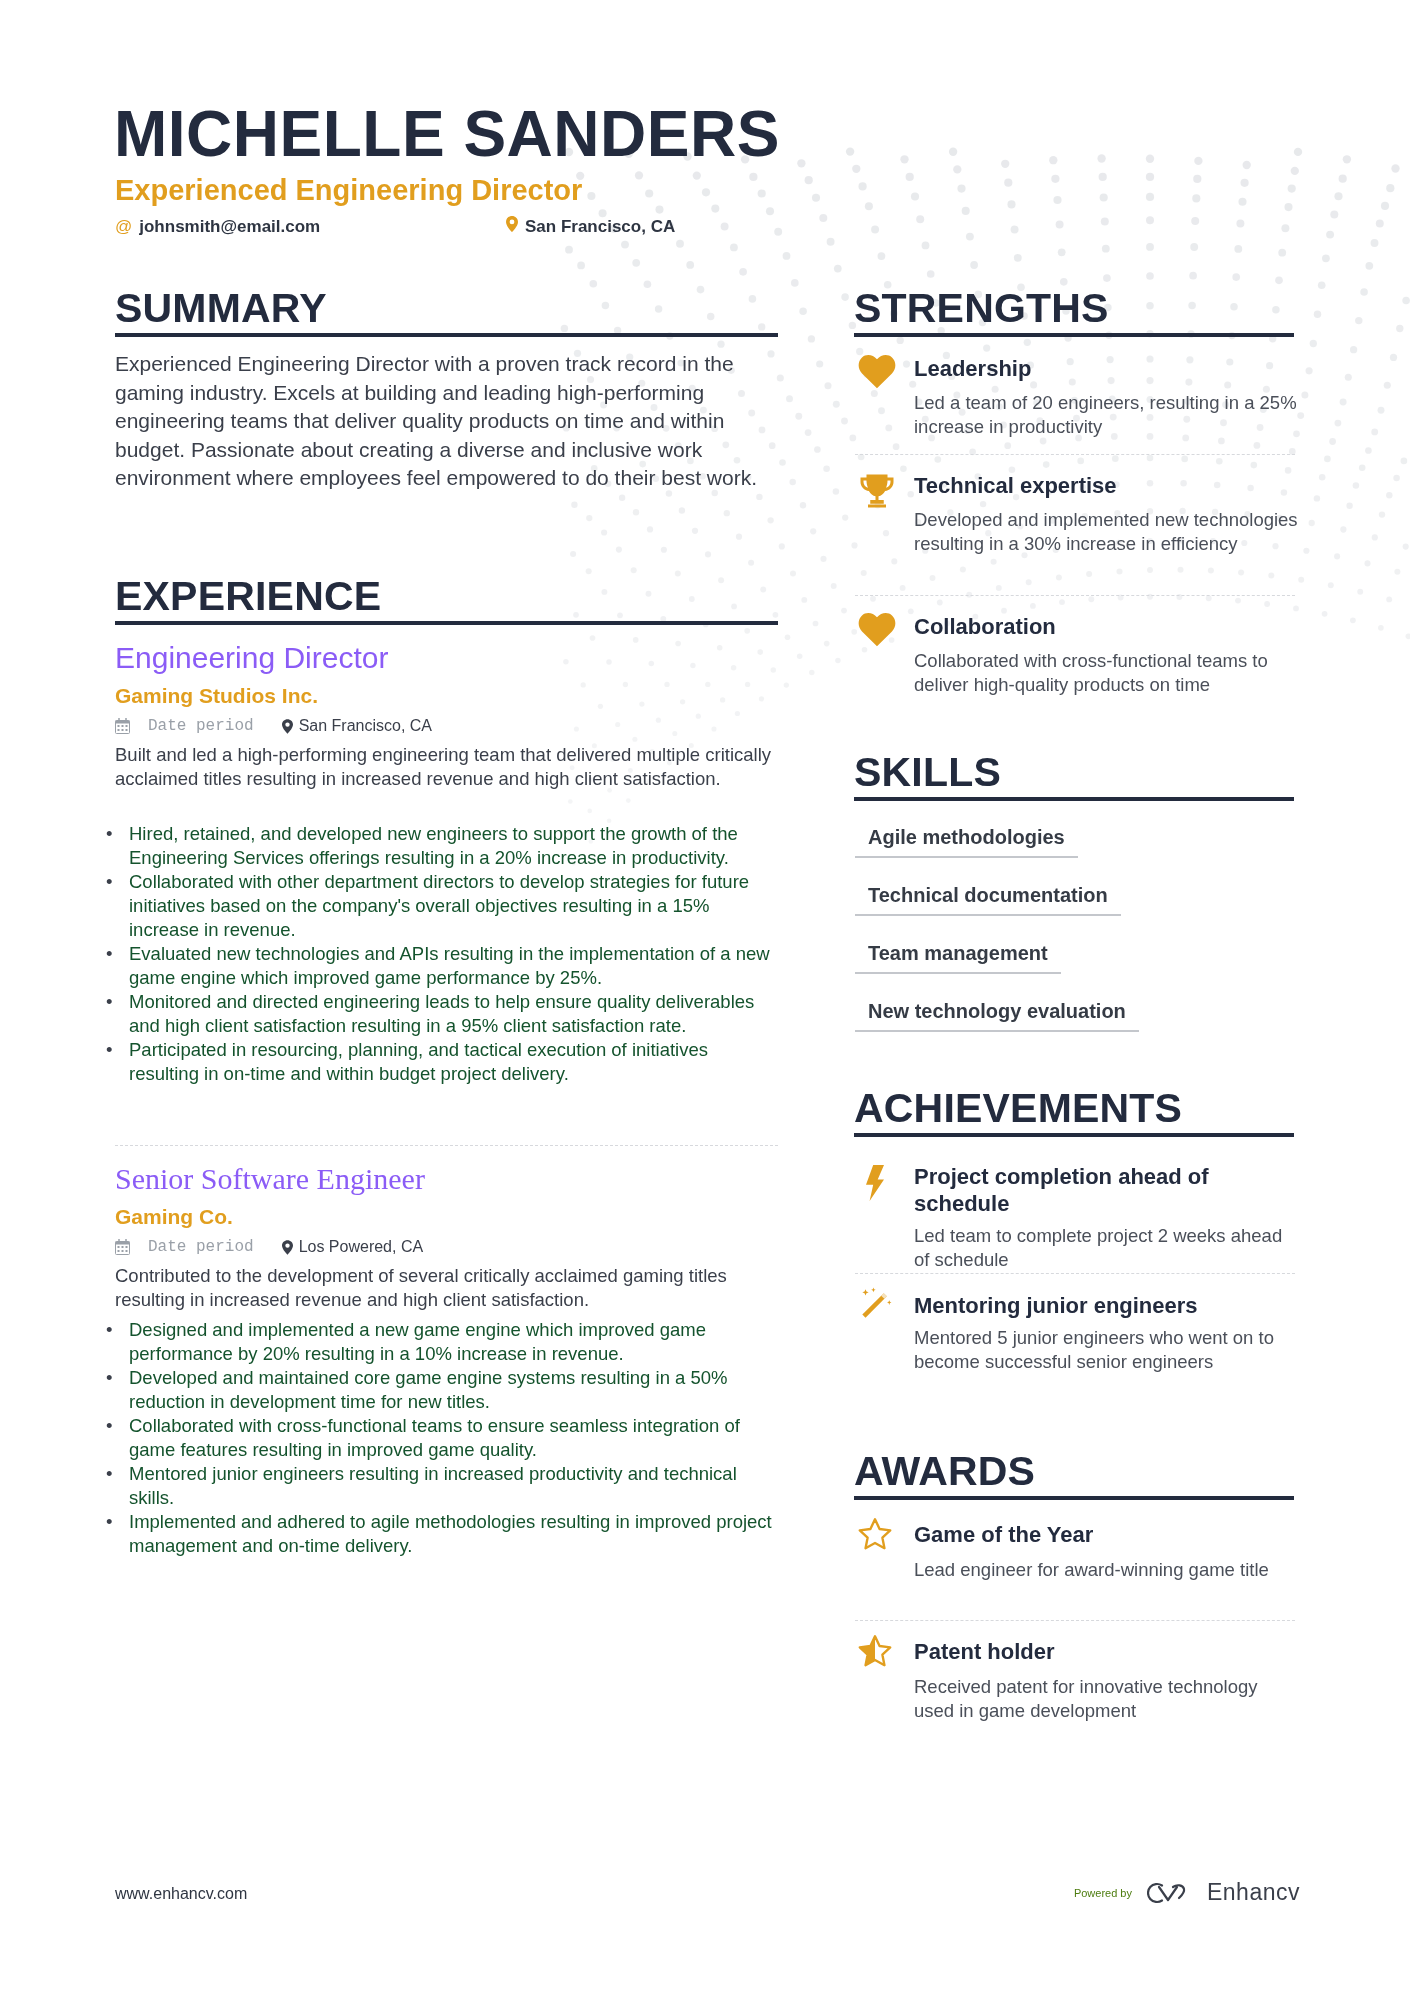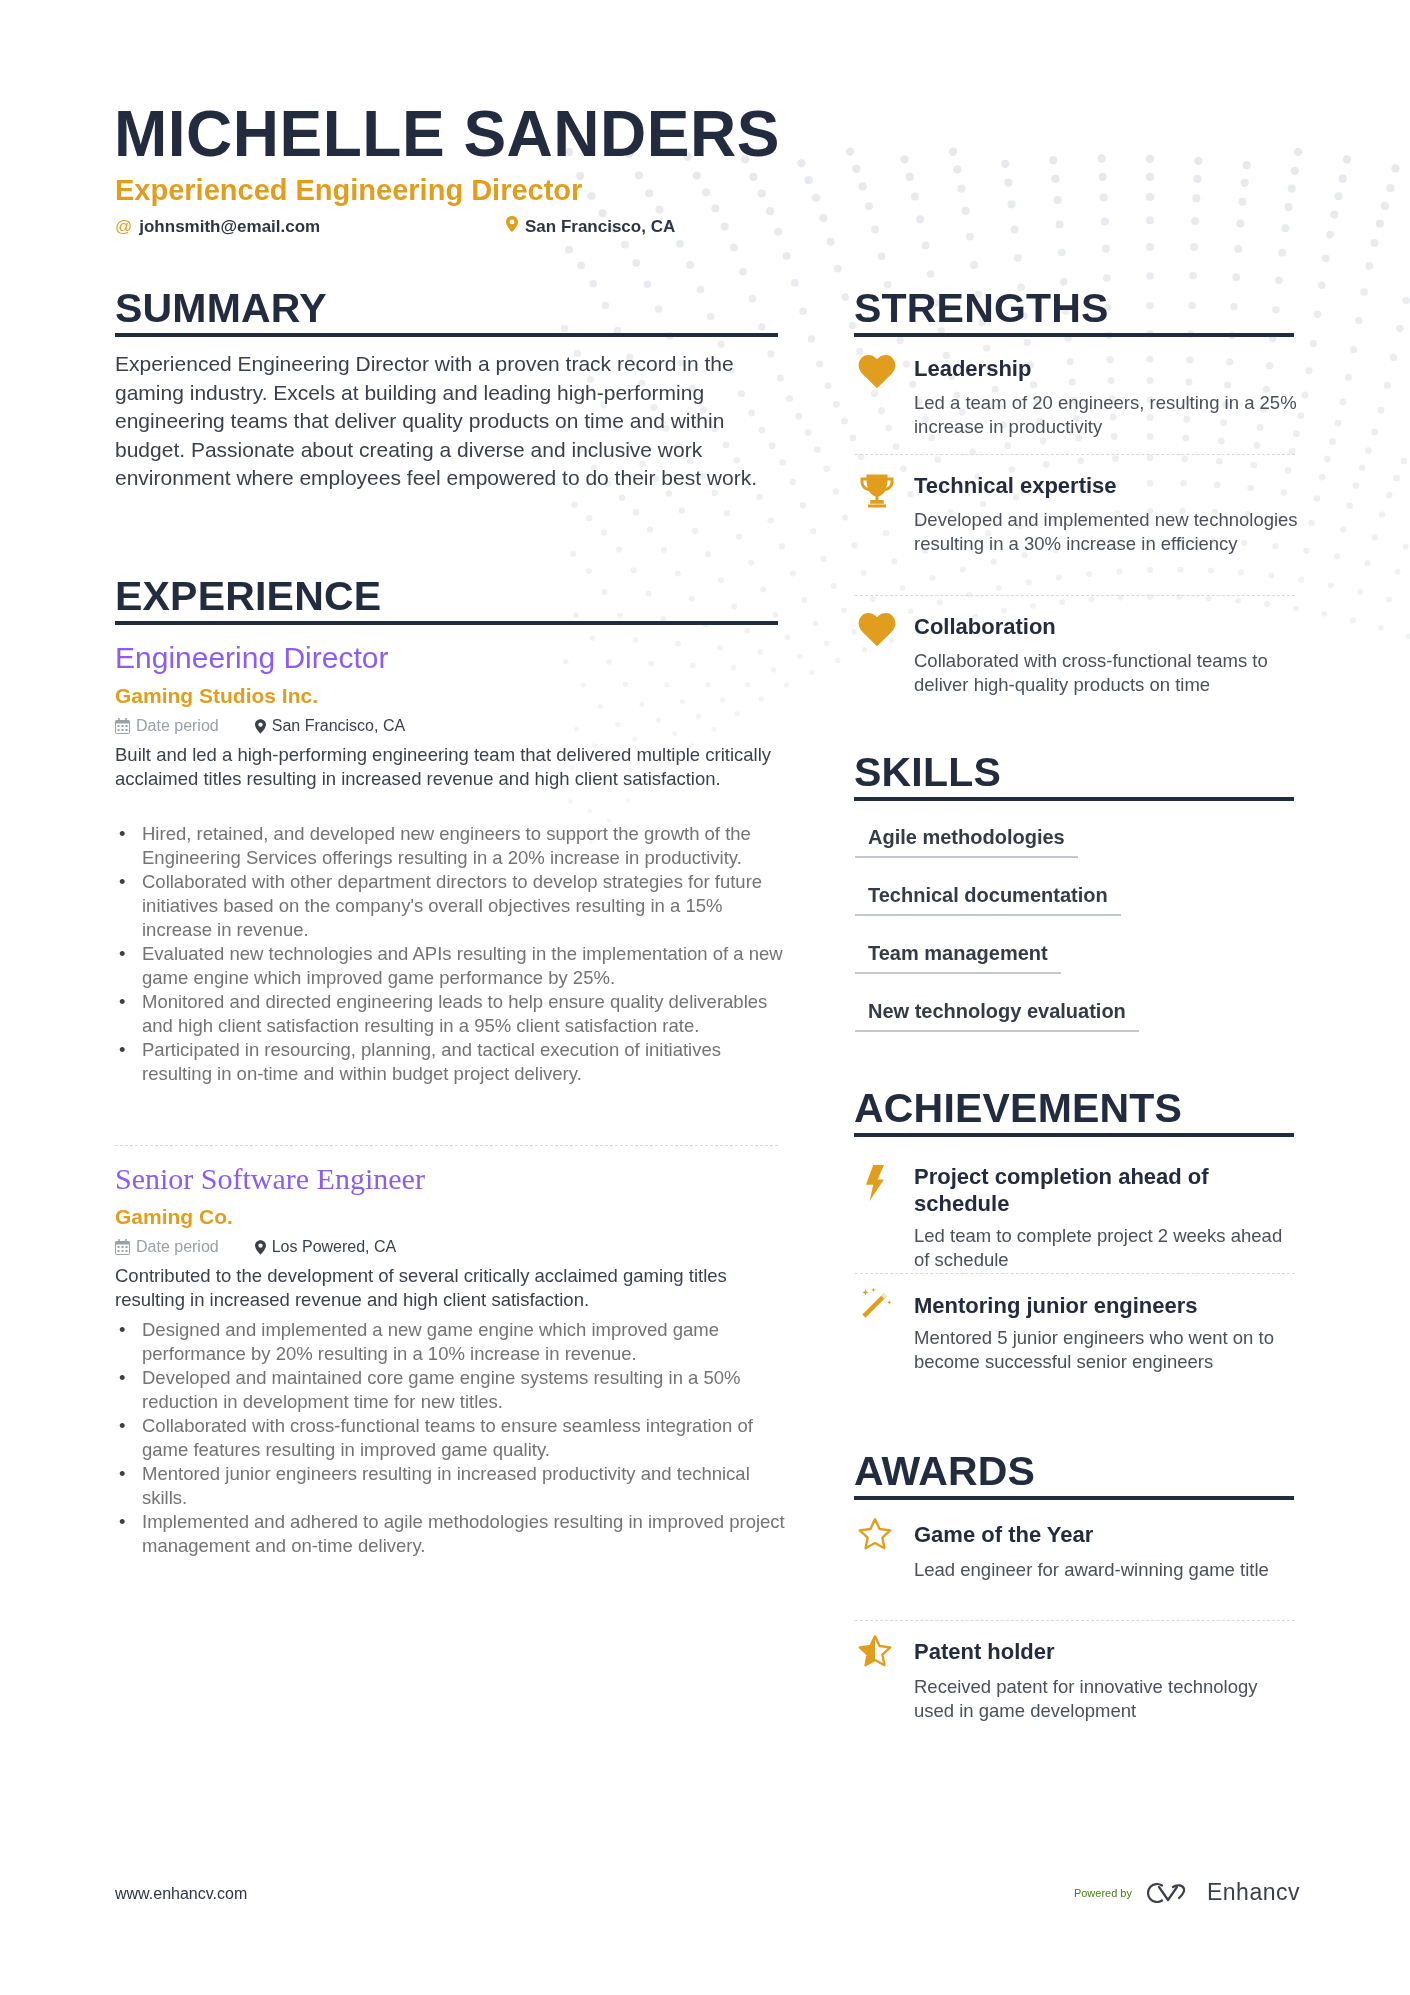--- a/index.html
+++ b/index.html
@@ -14,24 +14,24 @@
   .contact .ic { color: #e19e1e; font-size: 17px; font-weight: 400; }
 
   .section-title { position: absolute; font-size: 41px; font-weight: 700; color: #232b3e; line-height: 48px; letter-spacing: 0.2px; }
   .rule { position: absolute; height: 4px; background: #232b3e; }
 
   .summary-text { position: absolute; left: 115px; top: 350px; width: 665px; font-size: 21px; line-height: 28.5px; color: #3a3f4a; }
 
   .job-title { position: absolute; left: 115px; font-size: 30px; font-weight: 400; color: #8b5cf6; line-height: 36px; }
   .company { position: absolute; left: 115px; font-size: 21px; font-weight: 700; color: #e19e1e; line-height: 26px; }
   .meta { position: absolute; left: 115px; font-size: 16px; line-height: 20px; display: flex; align-items: center; }
-  .meta .date { color: #9aa0a8; display: flex; align-items: center; gap: 6px; margin-right: 36px; }
+  .meta .date { color: #9aa0a8; display: flex; align-items: center; gap: 18px; margin-right: 28px; font-family: Liberation Mono, monospace; }
   .meta .loc { color: #3a3f4a; display: flex; align-items: center; gap: 6px; }
   .job-desc { position: absolute; left: 115px; width: 670px; font-size: 18.5px; line-height: 24px; color: #3a3f4a; }
-  .bullets { position: absolute; left: 115px; width: 672px; list-style: none; font-size: 18.5px; line-height: 24px; color: #737373; }
+  .bullets { position: absolute; left: 102px; width: 672px; list-style: none; font-size: 18.5px; line-height: 24px; color: #14532d; }
   .bullets li { position: relative; padding-left: 27px; }
   .bullets li::before { content: "•"; position: absolute; left: 4px; top: 0; color: #3a3f4a; }
   .dash-sep { position: absolute; height: 0; border-top: 1.5px dashed #d7d9dd; }
 
   .r-item { position: absolute; left: 855px; width: 440px; }
   .r-item .r-icon { position: absolute; left: 0; top: 0; width: 40px; height: 40px; display: flex; align-items: flex-start; justify-content: center; }
   .r-item .r-title { position: absolute; left: 59px; top: 0; width: 380px; font-size: 22px; font-weight: 700; color: #232b3e; line-height: 27px; }
   .r-item .r-desc { position: absolute; left: 59px; width: 385px; font-size: 18.5px; line-height: 24px; color: #4a4f59; }
 
   .skill { position: absolute; left: 855px; height: 42px; border-bottom: 2px solid #c4c7cc; padding-left: 13px; padding-right: 13px; font-size: 20px; font-weight: 700; color: #353b45; line-height: 42px; white-space: nowrap; }

